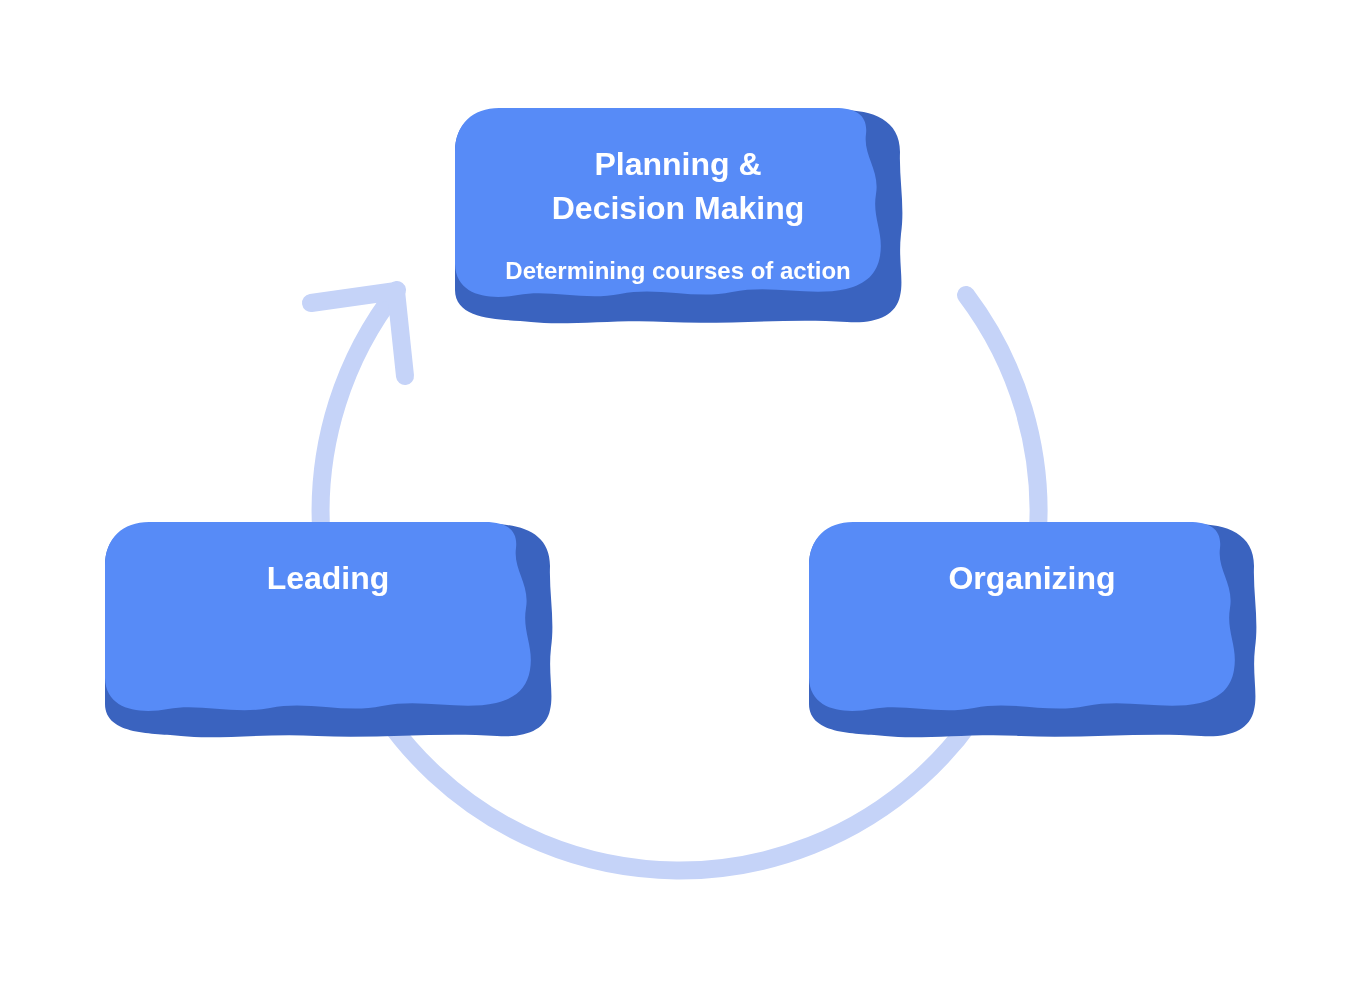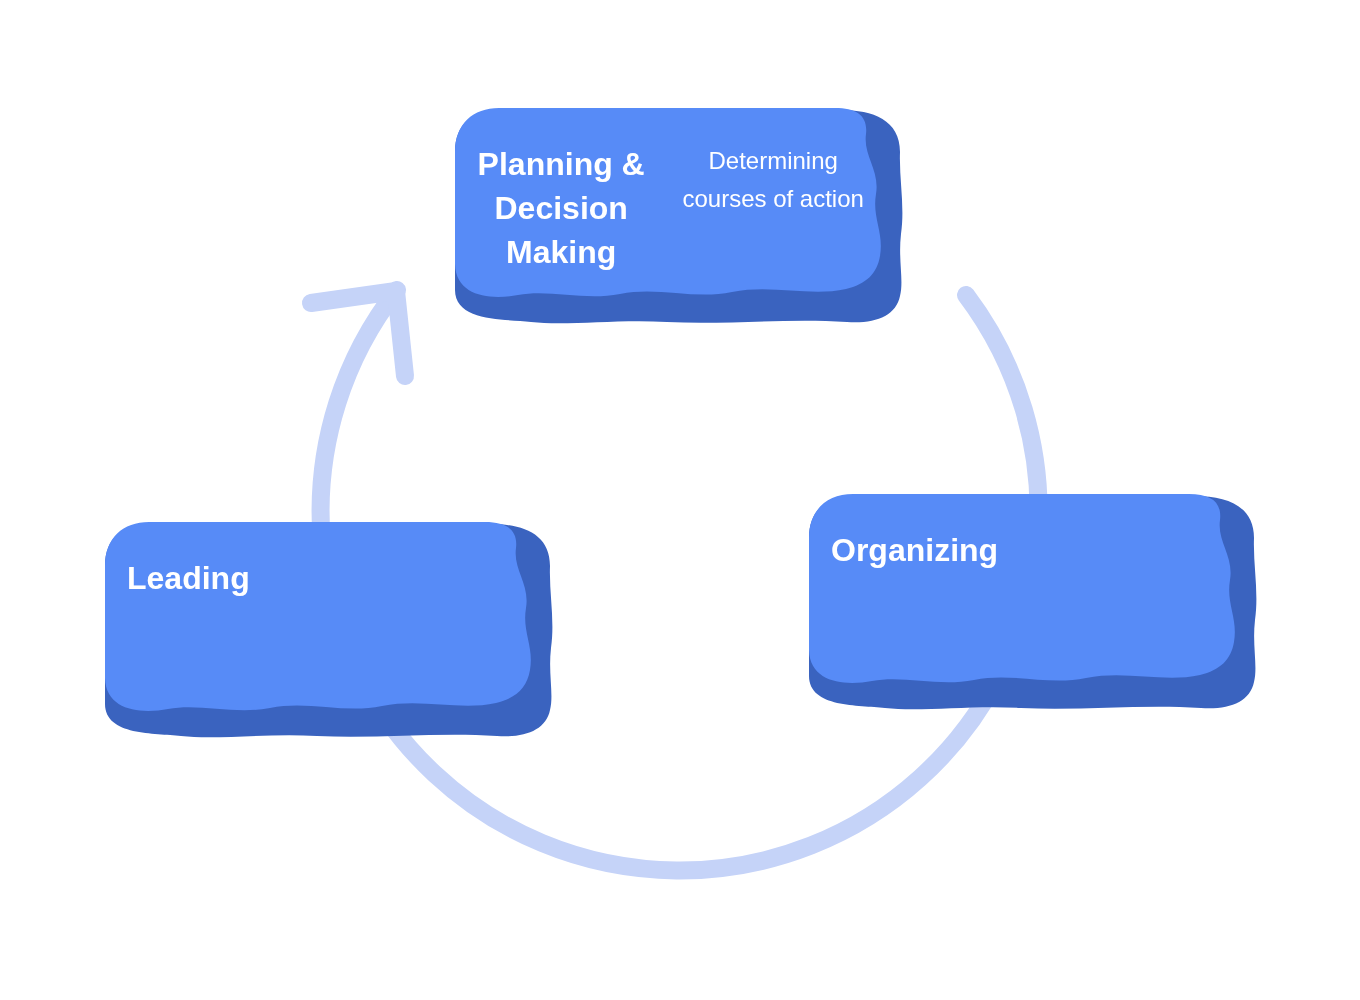--- a/index.html
+++ b/index.html
@@ -29,51 +29,51 @@
     stroke-linejoin: round;
   }
   .node {
     position: absolute;
     width: 450px;
     height: 216px;
     z-index: 1;
   }
   .node-planning  { left: 453px; top: 108px; }
   .node-leading   { left: 103px; top: 522px; }
-  .node-organizing{ left: 807px; top: 494px; }
+  .node-organizing{ left: 807px; top: 522px; }
   .node-bg {
     position: absolute;
     left: 0; top: 0;
     width: 100%;
     height: 100%;
     display: block;
   }
   .shape-shade { fill: var(--node-shade, #3A63BF); }
   .shape-fill  { fill: var(--node-fill, #578BF7); }
   .node-text {
     position: relative;
     z-index: 2;
     height: 100%;
     box-sizing: border-box;
     padding: 34px 24px 0;
     display: flex;
-    flex-direction: row;
+    flex-direction: column;
     gap: 22px;
     text-align: center;
     color: var(--text, #ffffff);
   }
   .node-title {
     font-size: 32px;
     font-weight: 700;
     line-height: 44px;
     white-space: pre-line;
   }
   .node-subtitle {
     font-size: 24px;
-    font-weight: 400;
+    font-weight: 700;
     line-height: 38px;
     white-space: pre-line;
   }
 </style>
 </head>
 <body>
 
 <div class="canvas">
 
   <svg class="arrow-svg" viewBox="0 0 1360 1000" aria-hidden="true">

